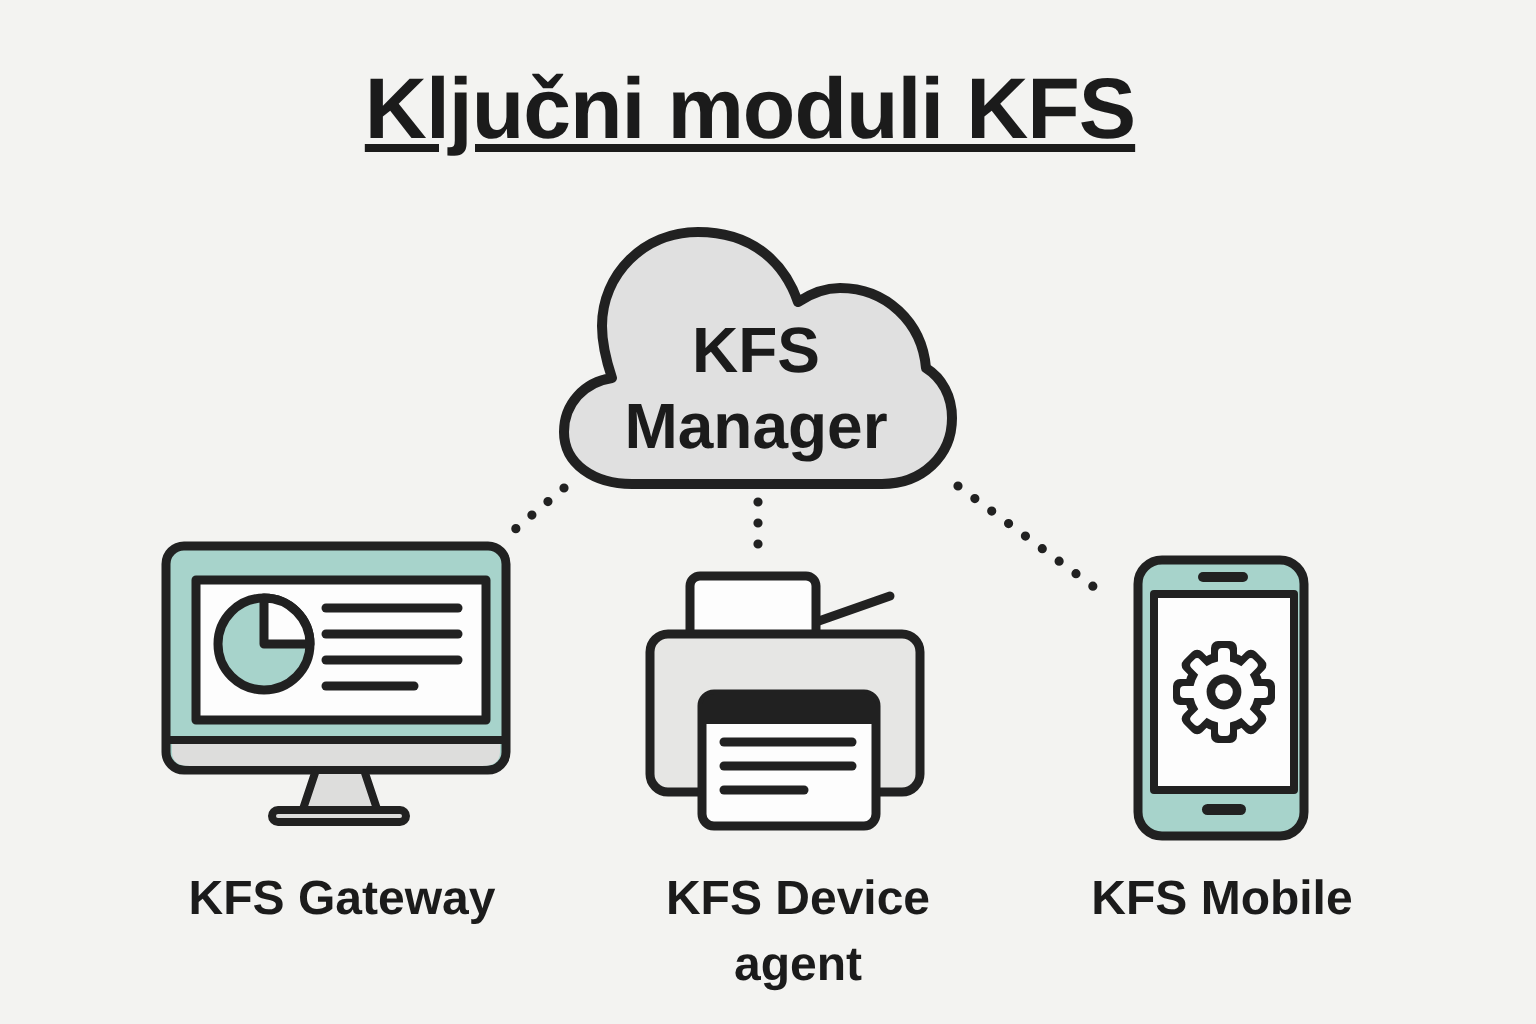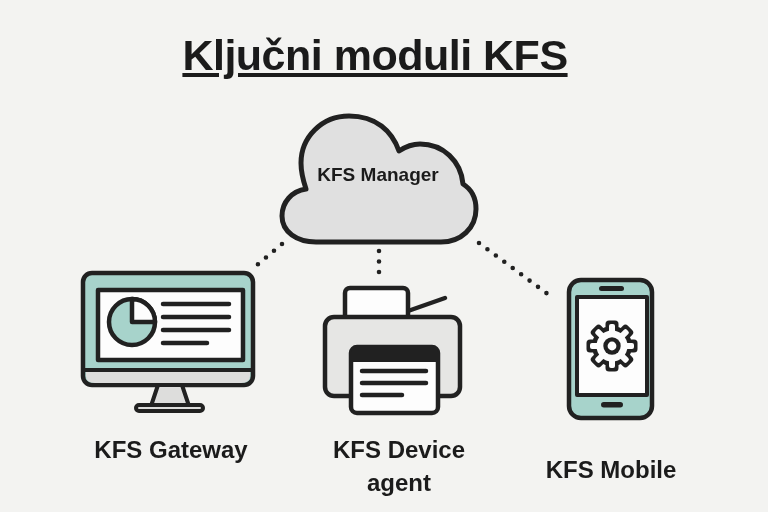--- a/index.html
+++ b/index.html
@@ -9,29 +9,29 @@
   html,body{margin:0;padding:0;}
   body{width:768px;height:512px;background:#f3f3f1;font-family:"Liberation Sans",sans-serif;}
   .stage{position:relative;width:768px;height:512px;overflow:hidden;}
   .stage svg{position:absolute;left:0;top:0;}
   .title{
     position:absolute;left:0;top:33px;width:750px;text-align:center;
     font-size:43px;font-weight:bold;letter-spacing:-0.5px;color:var(--text);line-height:1.05;text-decoration:underline;
   }
   .cloud-label{
     position:absolute;left:298px;top:156px;width:160px;text-align:center;
-    font-size:19px;font-weight:bold;color:var(--text);line-height:38px;
+    font-size:32px;font-weight:bold;color:var(--text);line-height:38px;
   }
   .node-label{
     position:absolute;text-align:center;font-size:24px;font-weight:bold;
     color:var(--text);line-height:33px;top:433px;
   }
   .node-label.gateway{left:71px;width:200px;}
   .node-label.device{left:324px;width:150px;}
-  .node-label.mobile{left:511px;width:200px;margin-top:20px;}
+  .node-label.mobile{left:511px;width:200px;}
   .ol{stroke:var(--ink);stroke-linejoin:round;}
   .f-cloud{fill:var(--cloud-gray);}
   .f-teal{fill:var(--teal);}
   .f-gray{fill:var(--light-gray);}
   .f-body{fill:var(--printer-gray);}
   .f-white{fill:var(--white);}
   .f-ink{fill:var(--ink);}
   .dots{stroke:var(--ink);stroke-width:4.6;stroke-linecap:round;stroke-dasharray:0 10.5;fill:none;}
   .tick{stroke:var(--ink);stroke-width:4.5;stroke-linecap:round;}
 </style>

